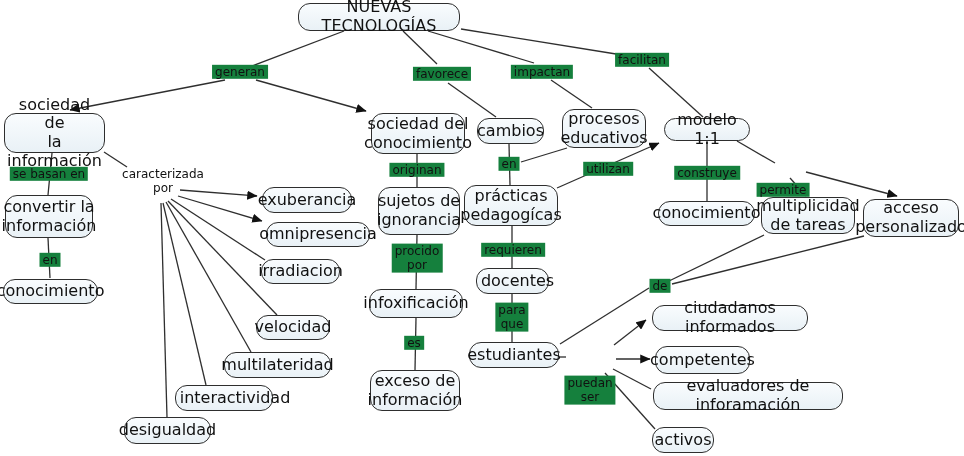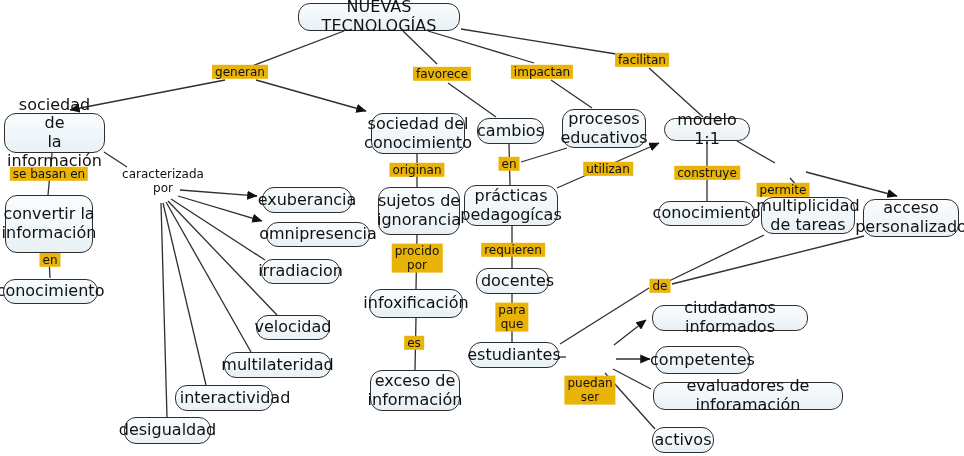--- a/index.html
+++ b/index.html
@@ -30,21 +30,21 @@
     border-radius: 12px;
   }
   .link-label {
     position: absolute;
     transform: translate(-50%, -50%);
     white-space: pre-line;
     text-align: center;
     font-size: 12px;
     line-height: 1.2;
     padding: 0 3px;
-    background: #eab308;
+    background: #15803d;
   }
   .link-label.no-bg { background: transparent; }
 </style>
 </head>
 <body>
 
 <div id="canvas">
 
   <svg id="wires" viewBox="0 0 964 456">
     <defs>
@@ -133,21 +133,21 @@
   <div class="link-label" style="left:608px; top:169px;">utilizan</div>
   <div class="link-label" style="left:707px; top:173px;">construye</div>
   <div class="link-label" style="left:783px; top:170px;margin-top:20px;">permite</div>
   <div class="link-label" style="left:660px; top:286px;">de</div>
   <div class="link-label" style="left:590px; top:358px;margin-top:32px;">puedan
 ser</div>
 
   <div class="node" style="left:298px; top:3px;   width:162px; height:28px;">NUEVAS TECNOLOGÍAS</div>
   <div class="node" style="left:4px;   top:113px; width:101px; height:40px;">sociedad de
 la información</div>
-  <div class="node" style="left:5px;   top:195px; width:88px;  height:58px;">convertir la
+  <div class="node" style="left:5px;   top:195px; width:88px;  height:43px;">convertir la
 información</div>
   <div class="node" style="left:3px;   top:279px; width:95px;  height:25px;">conocimiento</div>
   <div class="node" style="left:371px; top:113px; width:94px;  height:41px;">sociedad del
 conocimiento</div>
   <div class="node" style="left:378px; top:187px; width:82px;  height:48px;">sujetos de
 ignorancia</div>
   <div class="node" style="left:369px; top:289px; width:94px;  height:29px;">infoxificación</div>
   <div class="node" style="left:370px; top:370px; width:90px;  height:41px;">exceso de
 información</div>
   <div class="node" style="left:477px; top:118px; width:67px;  height:26px;">cambios</div>

